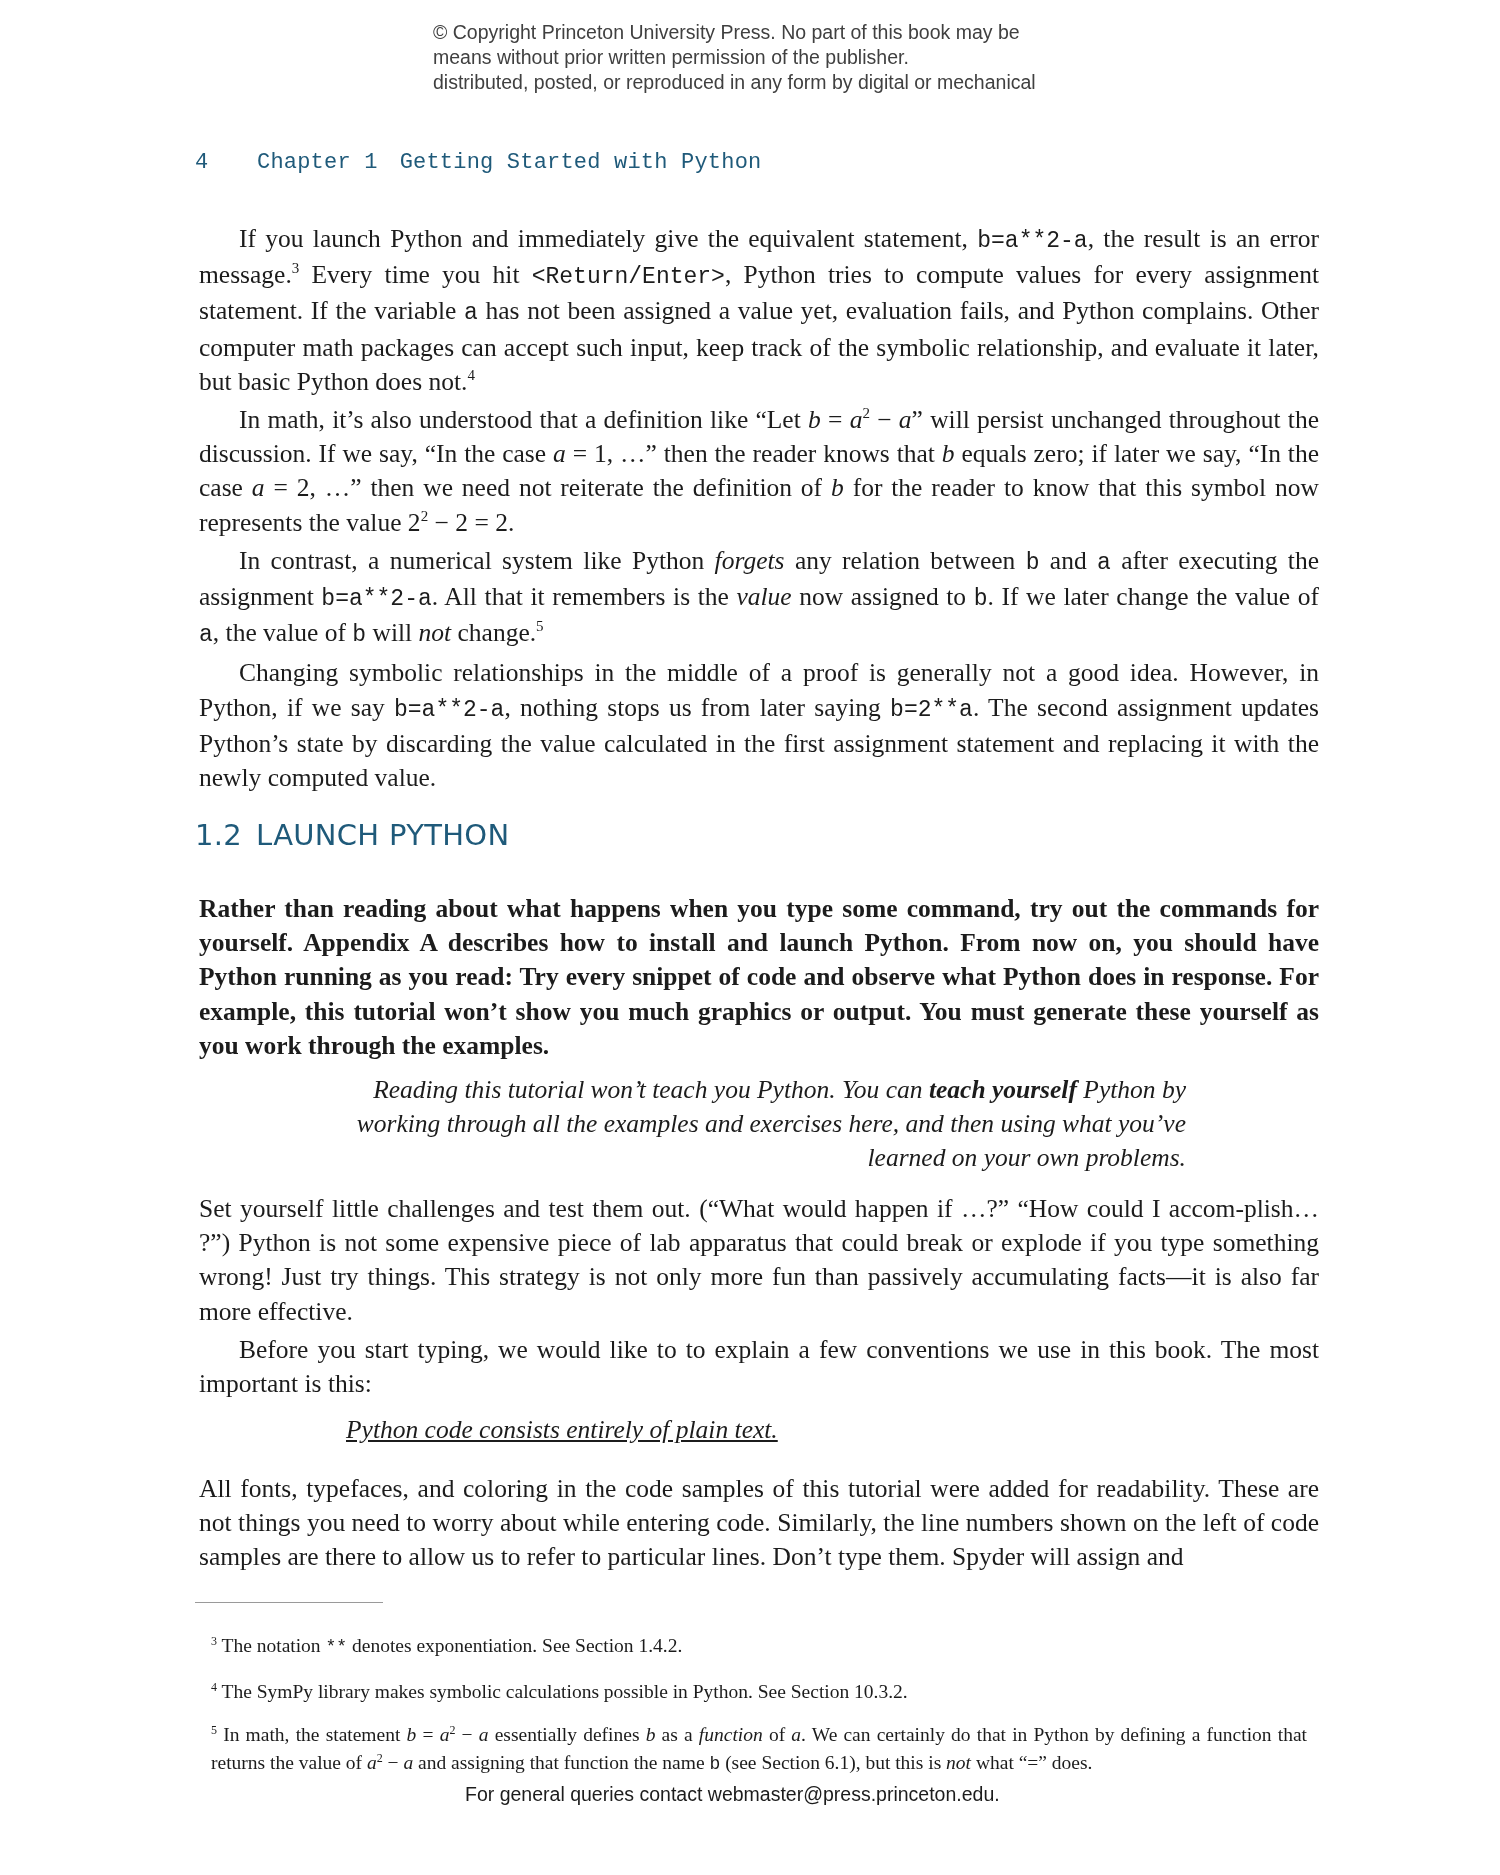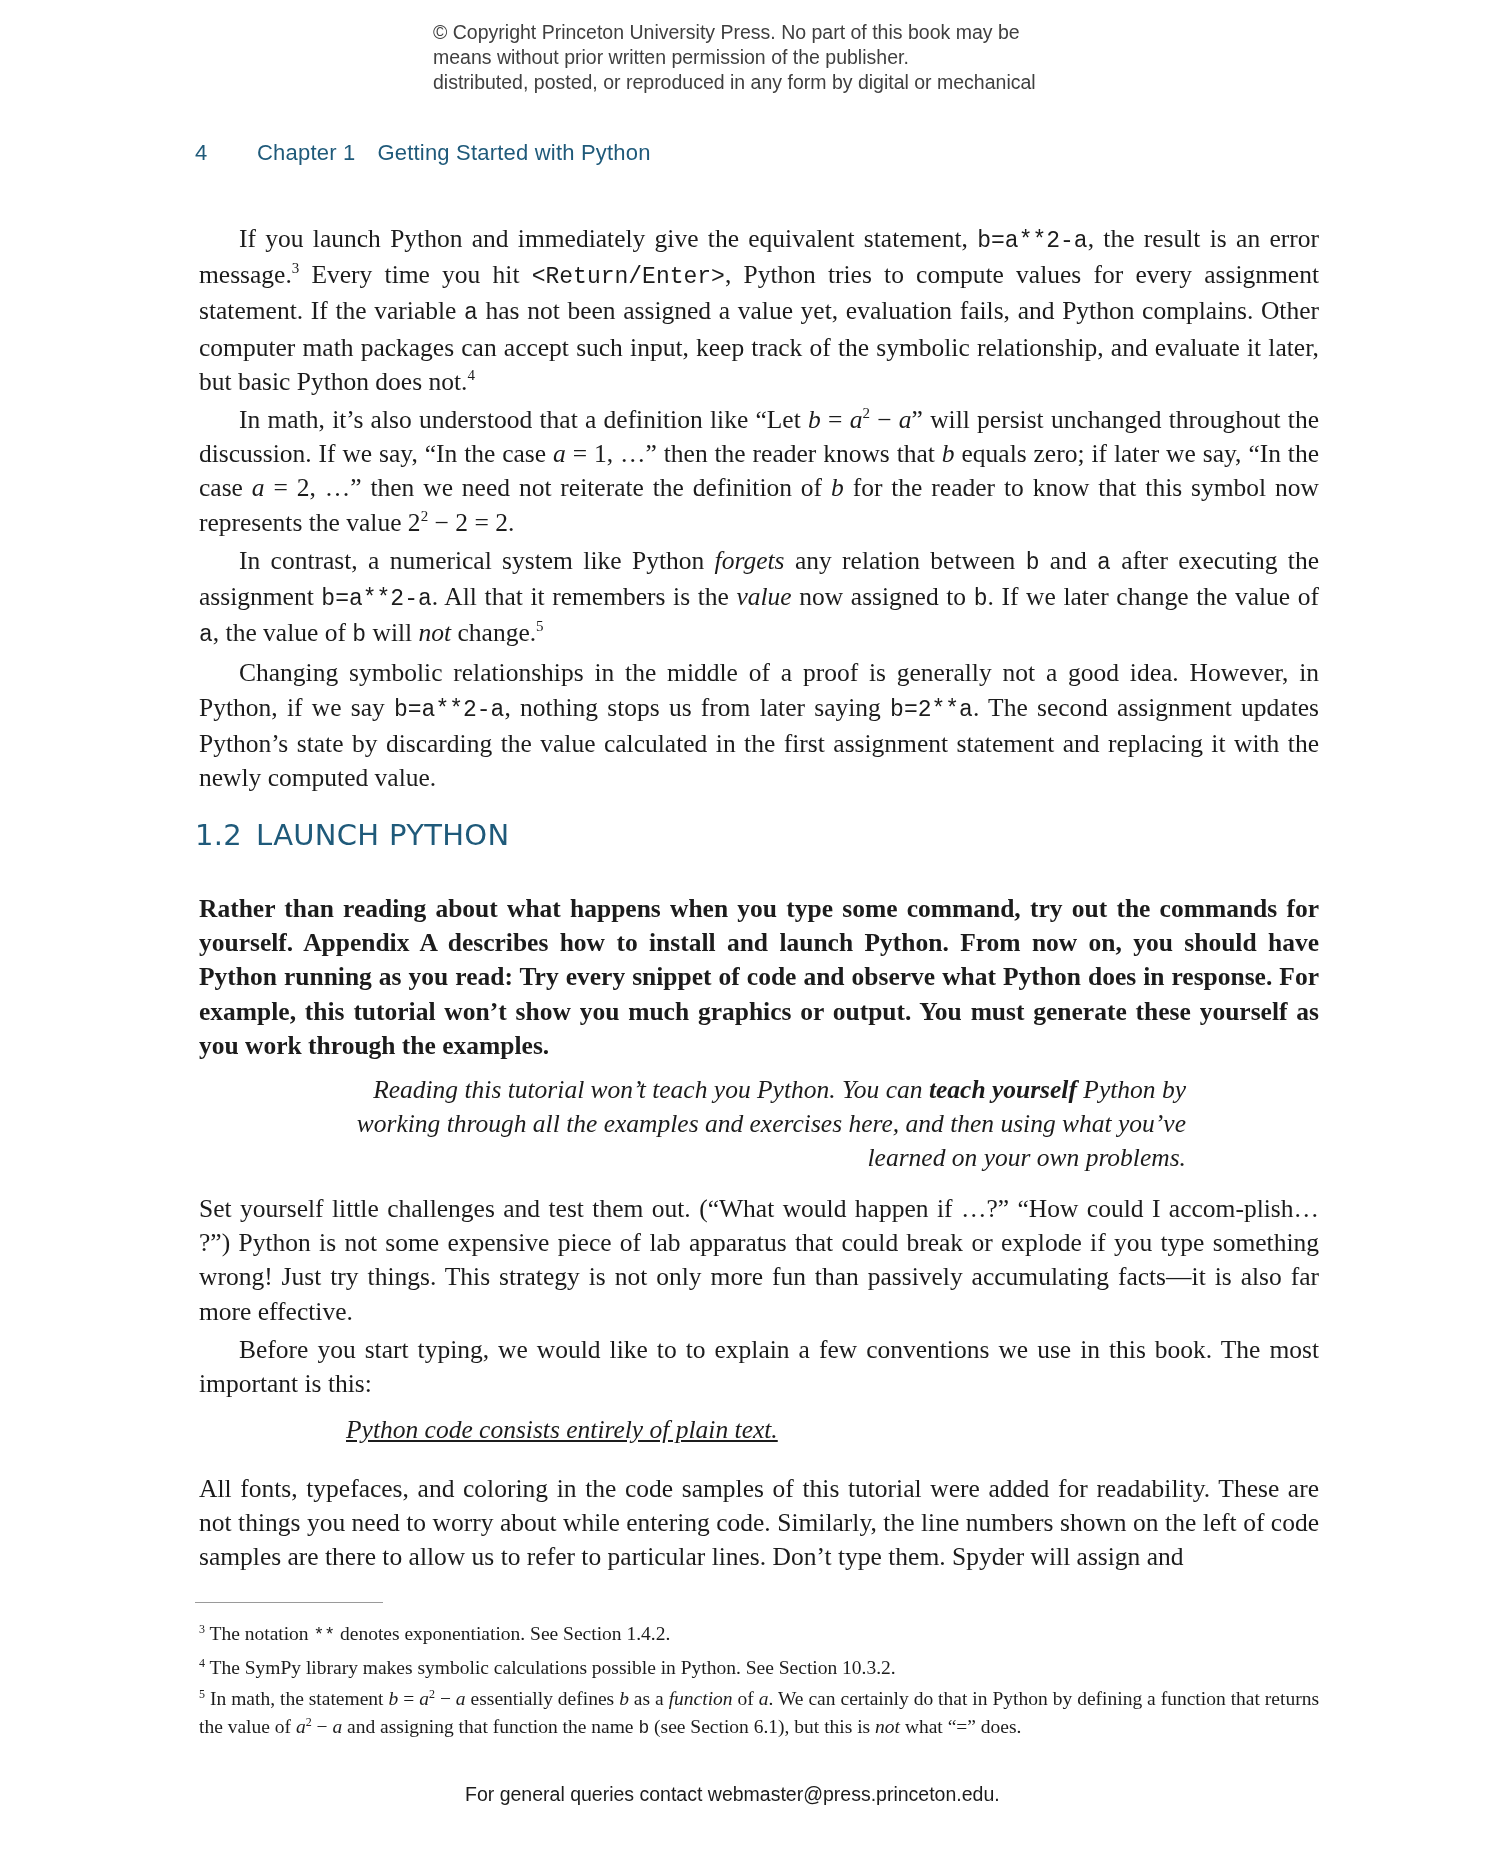--- a/index.html
+++ b/index.html
@@ -2,22 +2,22 @@
 <html><head>
 <meta charset="utf-8">
 <style>
   html, body { margin: 0; padding: 0; background: #ffffff; }
   body { width: 1500px; height: 1875px; position: relative; overflow: hidden; color: #1a1a1a; }
   .copyright {
     position: absolute; left: 433px; top: 20px; width: 680px;
     font-family: "Liberation Sans", sans-serif; font-size: 19.5px; line-height: 25px; color: #404040;
   }
   .running-head {
-    position: absolute; left: 195px; top: 140px;
-    font-family: Liberation Sans, sans-serif; font-size: 22px; color: #1f5a7a; letter-spacing: 0.2px;
+    position: absolute; left: 195px; top: 150px;
+    font-family: Liberation Mono, monospace; font-size: 22px; color: #1f5a7a; letter-spacing: 0.2px;
   }
   .running-head .pg { display: inline-block; width: 62px; }
   .running-head .ch { margin-right: 22px; }
   .body-text {
     position: absolute; left: 195px; width: 1128px;
     font-family: "Liberation Serif", serif; font-size: 25.5px; line-height: 34.2px;
     text-align: justify; color: #1c1c1c;
   }
   .body-text p { margin: 4px; }
   .body-text p.indent { text-indent: 40px; }
@@ -31,21 +31,21 @@
   .quote {
     position: absolute; left: 346px; width: 840px;
     font-family: "Liberation Serif", serif; font-style: italic; font-size: 25.5px; line-height: 34.2px; color: #1c1c1c;
   }
   .quote b { font-weight: bold; }
   .fn-rule { position: absolute; left: 195px; top: 1602px; width: 188px; height: 0; border-top: 1.5px solid #9a9a9a; }
   .footnotes {
     position: absolute; left: 195px; top: 1616px; width: 1128px;
     font-family: "Liberation Serif", serif; font-size: 19.5px; line-height: 27.5px; color: #1c1c1c; text-align: justify;
   }
-  .footnotes p { margin: 4px; }
+  .footnotes p { margin: 16px; }
   .footnotes sup { font-size: 12px; vertical-align: 7px; }
   .footer {
     position: absolute; left: 465px; top: 1783px;
     font-family: "Liberation Sans", sans-serif; font-size: 19.5px; color: #1c1c1c;
   }
   .it { font-style: italic; }
 </style>
 </head>
 <body>
 

